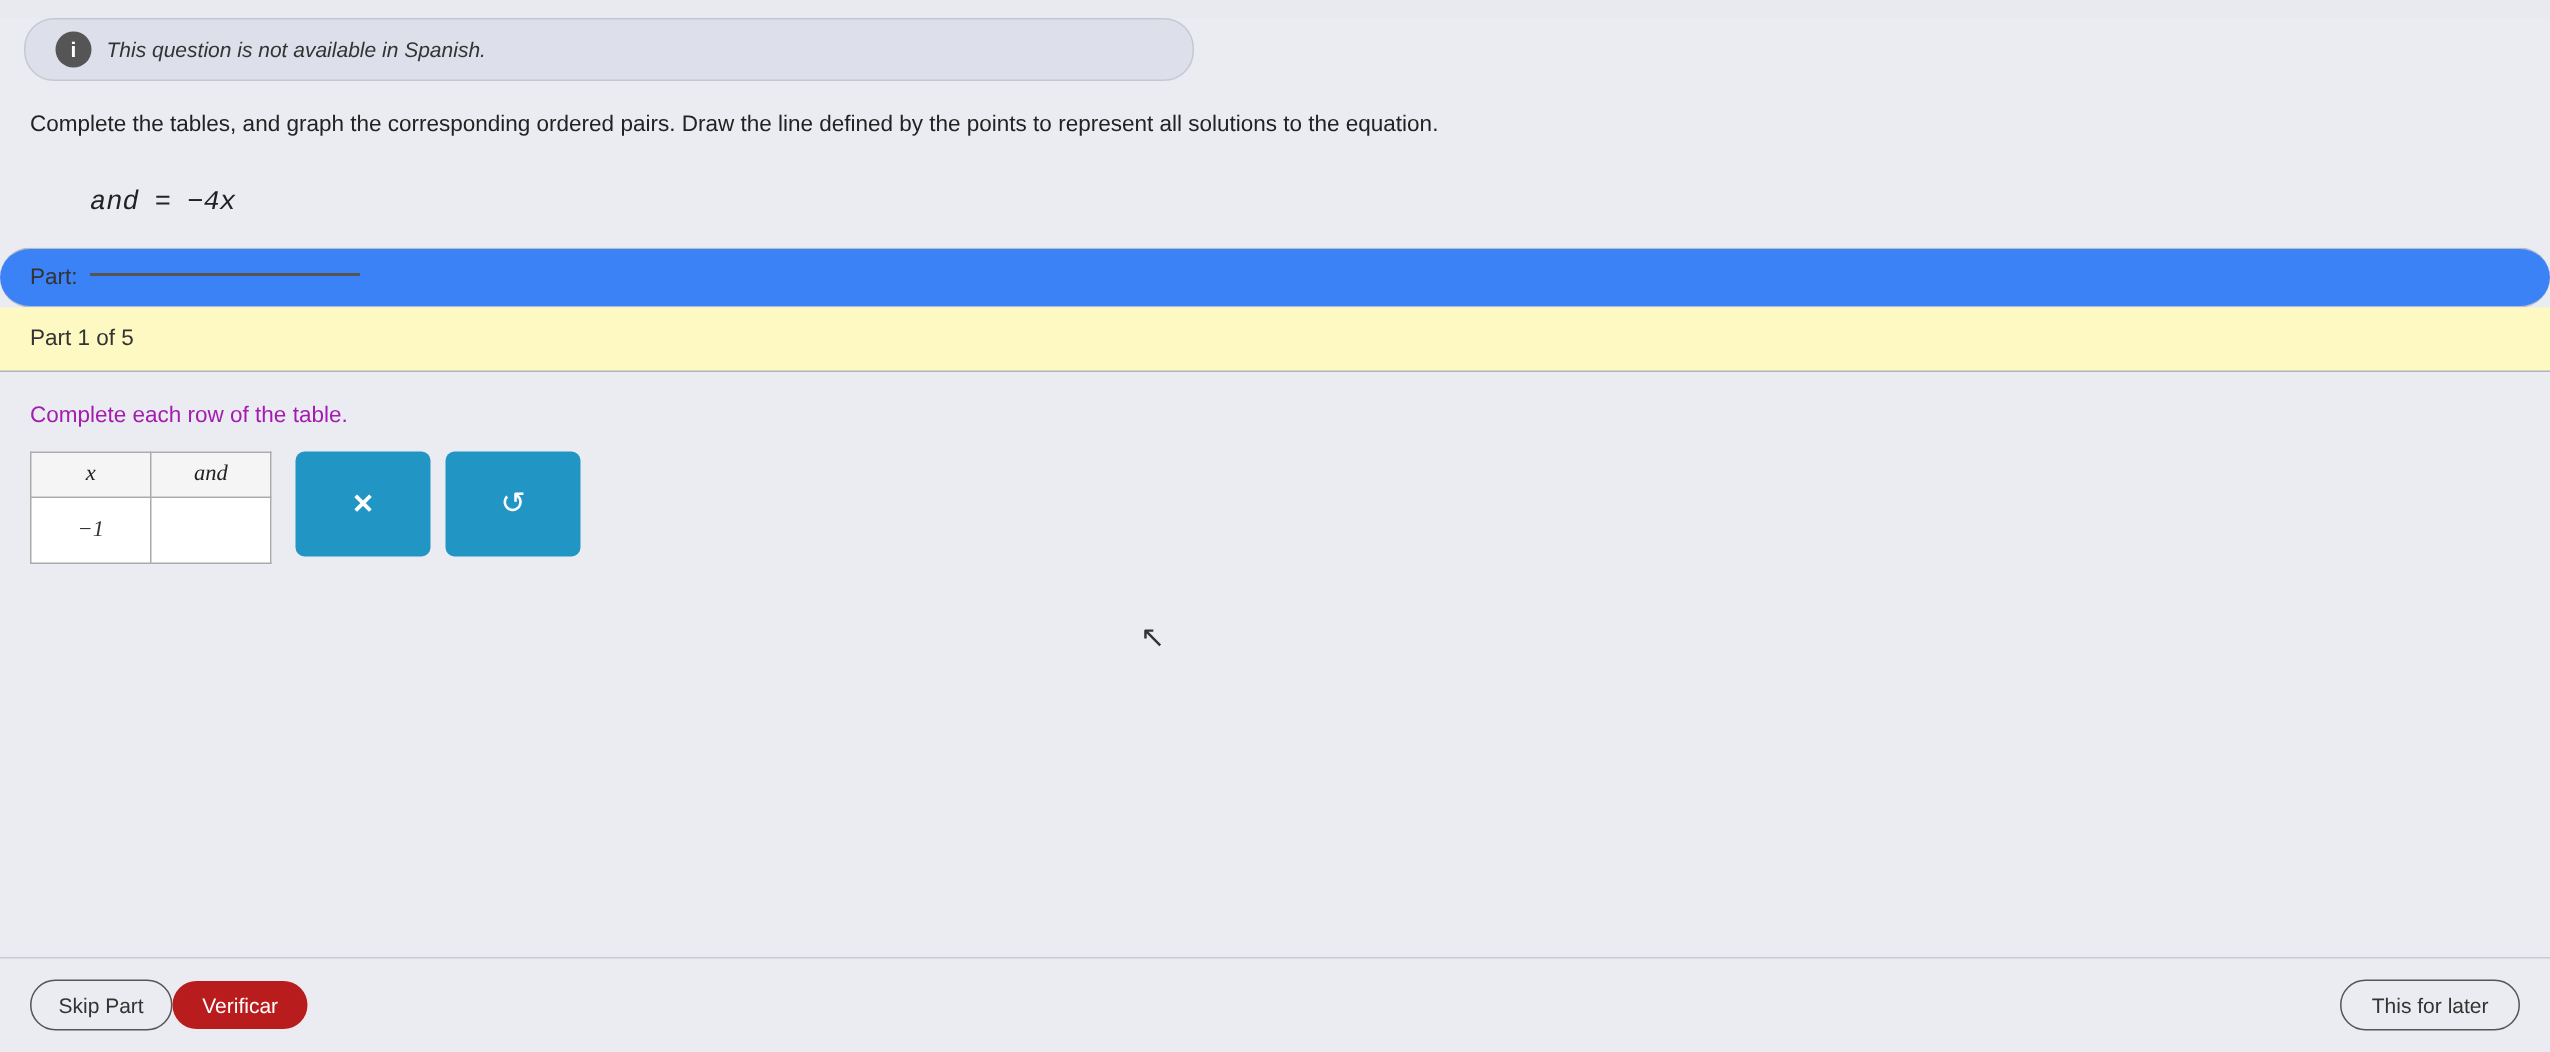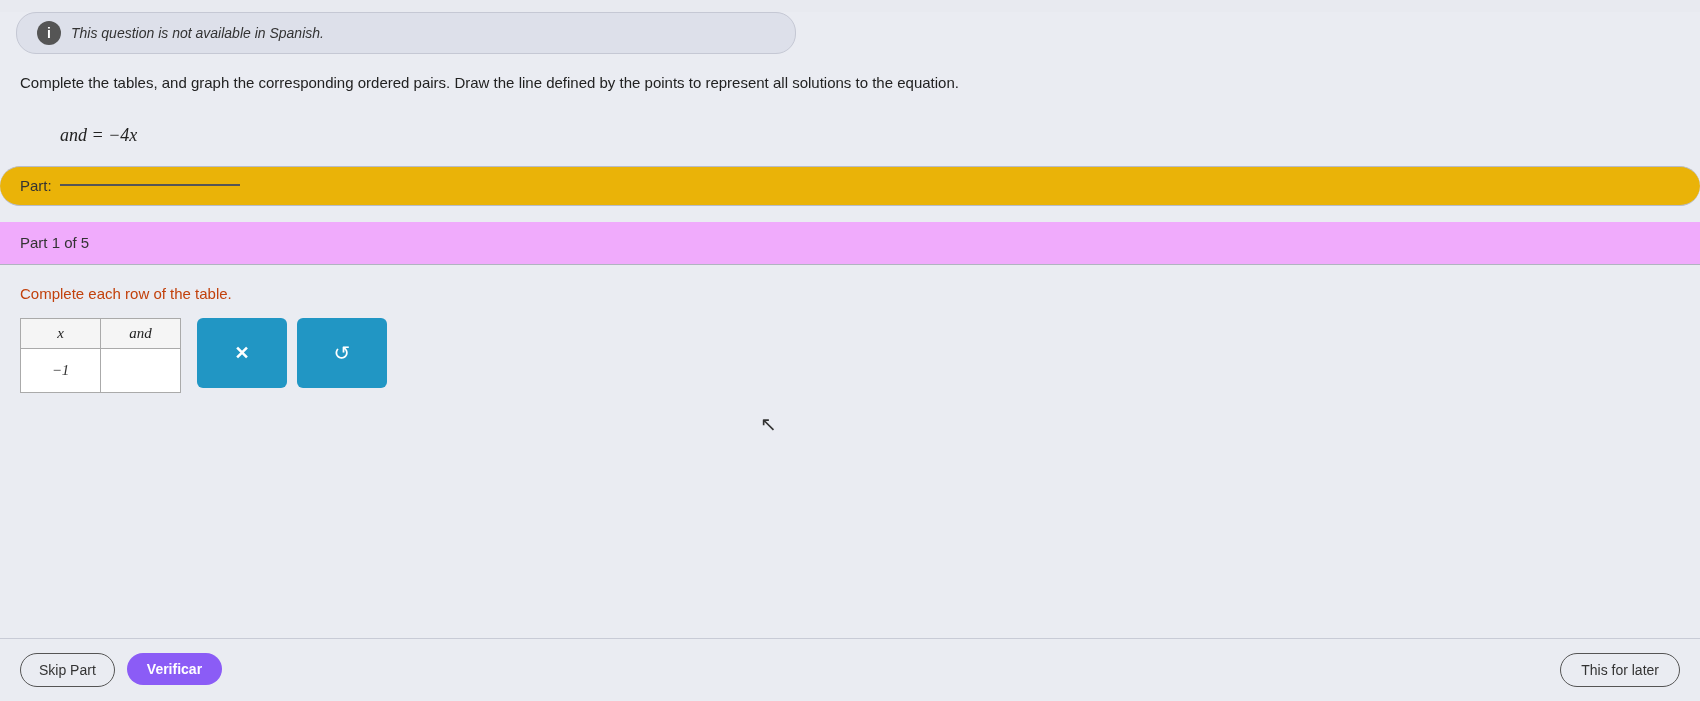--- a/index.html
+++ b/index.html
@@ -68,65 +68,65 @@
       margin-bottom: 30px;
       line-height: 1.5;
     }
 
     .equation-line {
       font-size: 18px;
       color: #222;
       font-style: italic;
       margin-left: 40px;
       margin-bottom: 20px;
-      font-family: Liberation Serif, serif;
+      font-family: Liberation Mono, monospace;
     }
 
     
     .part-header-section {
-      background-color: #eab308;
+      background-color: #3b82f6;
       border-top: 1px solid #b8bcc8;
       border-bottom: 1px solid #b8bcc8;
       padding: 10px 20px;
-      margin: 16px -20px;
+      margin: 0 -20px;
       border-radius: 20px;
     }
 
     .part-label {
       font-size: 15px;
       color: #333;
     }
 
     .part-underline {
       display: inline-block;
       border-bottom: 2px solid #555;
       width: 180px;
       margin-left: 4px;
       vertical-align: middle;
       margin-bottom: 2px;
     }
 
     
     .part-number-section {
-      background-color: #f0abfc;
+      background-color: #fef9c3;
       border-bottom: 1px solid #b0b4c0;
       padding: 12px 20px;
       margin: 0 -20px;
     }
 
     .part-number-text {
       font-size: 15px;
       color: #333;
       font-weight: normal;
     }
 
     
     .complete-instruction {
       font-size: 15px;
-      color: #c2410c;
+      color: #a21caf;
       margin: 20px 0 16px 0;
     }
 
     
     .table-and-buttons {
       display: flex;
       align-items: flex-start;
       gap: 16px;
       margin-bottom: 20px;
     }
@@ -211,43 +211,42 @@
       display: flex;
       align-items: center;
       justify-content: space-between;
       padding: 14px 20px;
       background-color: #eaecf2;
       border-top: 1px solid #c8cbd6;
     }
 
     .footer-left {
       display: flex;
-      align-items: flex-start;
-      gap: 12px;
+      align-items: center;
     }
 
     .btn-skip {
       background-color: transparent;
       border: 1.5px solid #555;
       border-radius: 20px;
       padding: 8px 18px;
       font-size: 14px;
       color: #333;
       cursor: pointer;
     }
 
     .btn-verificar {
-      background-color: #8b5cf6;
+      background-color: #b91c1c;
       border: none;
       border-radius: 20px;
       padding: 8px 20px;
       font-size: 14px;
       color: white;
       cursor: pointer;
-      font-weight: 700;
+      font-weight: 400;
     }
 
     .btn-save-later {
       background-color: transparent;
       border: 1.5px solid #555;
       border-radius: 20px;
       padding: 8px 20px;
       font-size: 14px;
       color: #333;
       cursor: pointer;

